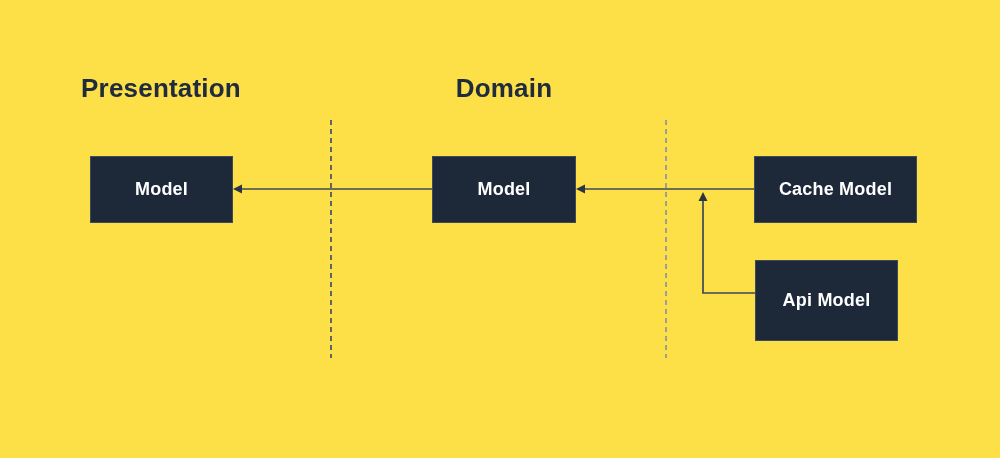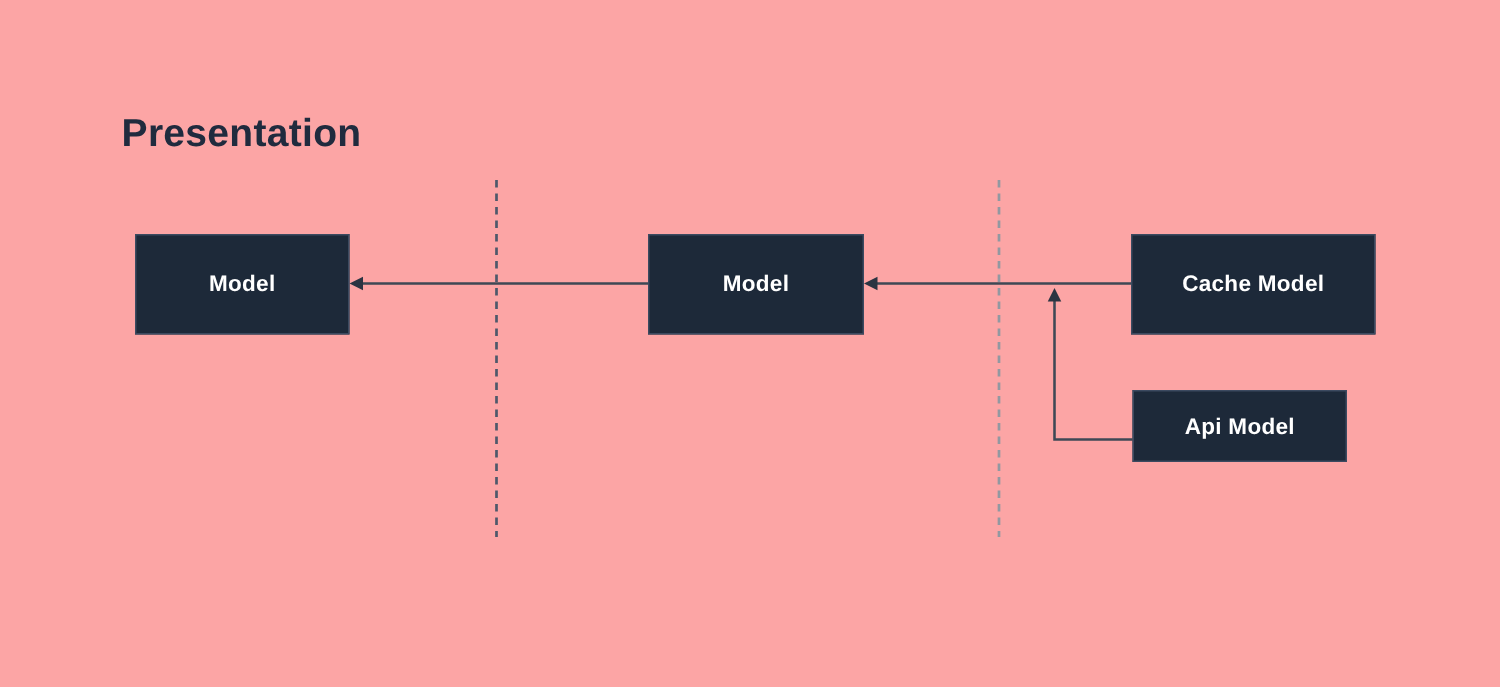--- a/index.html
+++ b/index.html
@@ -5,21 +5,21 @@
   html, body {
     margin: 0;
     padding: 0;
     background: #fafafa;
     font-family: "Liberation Sans", sans-serif;
   }
   .canvas {
     position: relative;
     width: 1000px;
     height: 458px;
-    background: #fca5a5;
+    background: #fde047;
     overflow: hidden;
   }
   .connectors {
     position: absolute;
     top: 0;
     left: 0;
     pointer-events: none;
   }
   .layer-title {
     position: absolute;
@@ -41,28 +41,28 @@
     position: absolute;
     background: #1d2939;
     border: 1px solid #3c4a60;
     box-sizing: border-box;
     display: flex;
     align-items: center;
     justify-content: center;
   }
   .model-box span {
     color: #ffffff;
-    font-size: 15px;
+    font-size: 18px;
     font-weight: bold;
     letter-spacing: 0.2px;
   }
   .b-presentation { left: 90px;  top: 156px; width: 143px; height: 67px; }
   .b-domain       { left: 432px; top: 156px; width: 144px; height: 67px; }
   .b-cache        { left: 754px; top: 156px; width: 163px; height: 67px; }
-  .b-api          { left: 755px; top: 260px; width: 143px; height: 48px; }
+  .b-api          { left: 755px; top: 260px; width: 143px; height: 81px; }
 
   .edge      { stroke: #3e4855; stroke-width: 1.7; fill: none; }
   .arrowhead { fill: #2b3442; stroke: none; }
   .divider-dark  { stroke: #4e586a; stroke-width: 1.8; stroke-dasharray: 5 4; }
   .divider-light { stroke: #9298a1; stroke-width: 1.8; stroke-dasharray: 5 4; }
 </style>
 </head>
 <body>
 
 <div class="canvas">
@@ -76,20 +76,21 @@
     <polygon class="arrowhead" points="233,189 242,184.5 242,193.5"></polygon>
 
     <line class="edge" x1="754" y1="189" x2="584" y2="189"></line>
     <polygon class="arrowhead" points="576,189 585,184.5 585,193.5"></polygon>
 
     <polyline class="edge" points="755,293 703,293 703,200"></polyline>
     <polygon class="arrowhead" points="703,192 698.5,201 707.5,201"></polygon>
   </svg>
 
   <h2 class="layer-title t-presentation">Presentation</h2>
+  <h2 class="layer-title t-domain">Domain</h2>
 
   <div class="model-box b-presentation">
     <span>Model</span>
   </div>
   <div class="model-box b-domain">
     <span>Model</span>
   </div>
   <div class="model-box b-cache">
     <span>Cache Model</span>
   </div>

